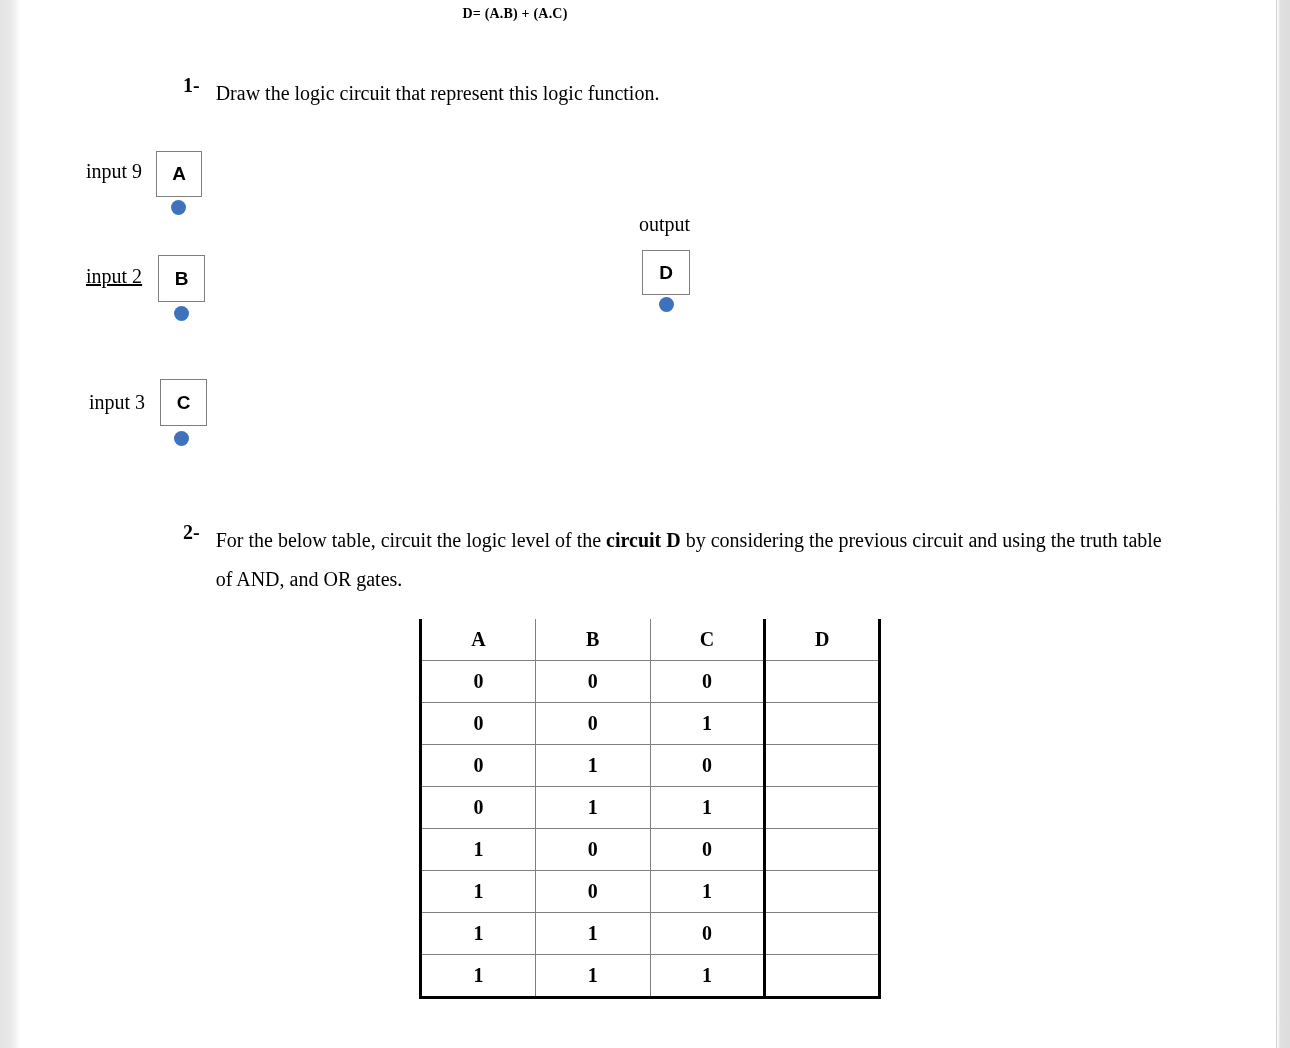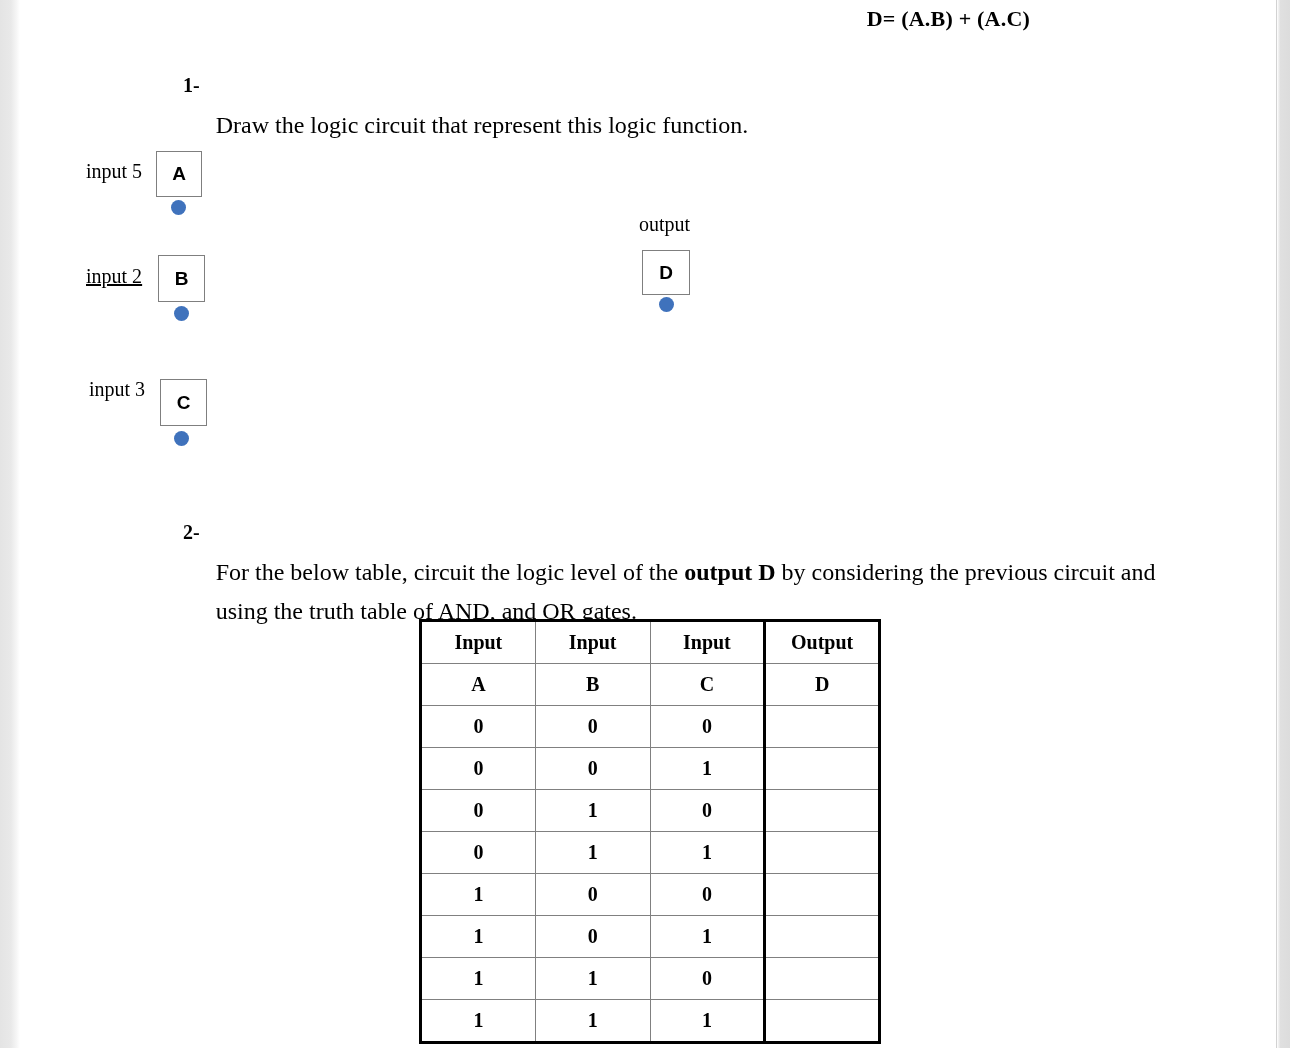--- a/index.html
+++ b/index.html
@@ -34,42 +34,41 @@
     left: 1276px; top: 0;
     width: 1px; height: 1048px;
     background: #d2d2d2;
   }
 
   
   .formula {
     position: absolute;
     left: 0; top: 6px;
     width: 1030px;
-    text-align: right;
-    font-size: 22px;
+    text-align: center;
+    font-size: 14px;
     font-weight: bold;
     letter-spacing: 0.2px;
   }
 
   
   .question {
     position: absolute;
     display: flex;
     align-items: flex-start;
   }
   .q-num {
     font-size: 20px;
     font-weight: bold;
     flex: 0 0 auto;
     padding-right: 16px;
   }
   .q-body {
-    font-size: 24px;
+    font-size: 20px;
     line-height: 39px;
-    margin-top: 32px;
   }
   .q1 { left: 183px; top: 74px; }
   .q2 { left: 183px; top: 521px; width: 1000px; }
   .q-body b { font-weight: bold; }
 
   
   .circuit { position: absolute; left: 0; top: 0; width: 1290px; height: 480px; }
 
   .io-label {
     position: absolute;
@@ -143,51 +142,45 @@
 
 <div class="formula">D= (A.B) + (A.C)</div>
 
 <div class="question q1">
   <span class="q-num">1-</span>
   <span class="q-body">Draw the logic circuit that represent this logic function.</span>
 </div>
 
 <div class="circuit">
 
-  <div class="io-label" style="left:86px; top:160px;">input 5</div>
+  <div class="io-label" style="left:86px; top:160px;">input 9</div>
   <div class="io-box" style="left:156px; top:151px; width:46px; height:46px;">A</div>
   <div class="io-dot" style="left:171px; top:200px;"></div>
 
   <div class="io-label" style="left:86px; top:265px;text-decoration:underline;">input 2</div>
   <div class="io-box" style="left:158px; top:255px; width:47px; height:47px;">B</div>
   <div class="io-dot" style="left:174px; top:306px;"></div>
 
-  <div class="io-label" style="left:89px; top:378px;">input 3</div>
+  <div class="io-label" style="left:89px; top:391px;">input 3</div>
   <div class="io-box" style="left:160px; top:379px; width:47px; height:47px;">C</div>
   <div class="io-dot" style="left:174px; top:431px;"></div>
 
   <div class="out-label" style="left:639px; top:213px;">output</div>
   <div class="io-box" style="left:642px; top:250px; width:48px; height:45px;">D</div>
   <div class="io-dot" style="left:659px; top:297px;"></div>
 
 </div>
 
 <div class="question q2">
   <span class="q-num">2-</span>
-  <span class="q-body"><span>For the below table, circuit the logic level of the </span><b>output D</b><span> by considering the previous circuit and using the truth table of AND, and OR gates.</span></span>
+  <span class="q-body"><span>For the below table, circuit the logic level of the </span><b>circuit D</b><span> by considering the previous circuit and using the truth table of AND, and OR gates.</span></span>
 </div>
 
 <table class="truth-table">
   <tbody>
-    <tr>
-      <td class="head-cell">Input</td>
-      <td class="head-cell">Input</td>
-      <td class="head-cell">Input</td>
-      <td class="head-cell sep-left">Output</td>
-    </tr>
     <tr>
       <td class="head-cell" style="border-top:none;">A</td>
       <td class="head-cell" style="border-top:none;">B</td>
       <td class="head-cell" style="border-top:none;">C</td>
       <td class="head-cell sep-left" style="border-top:none;">D</td>
     </tr>
 
     <tr>
       <td class="data-cell">0</td>
       <td class="data-cell">0</td>

